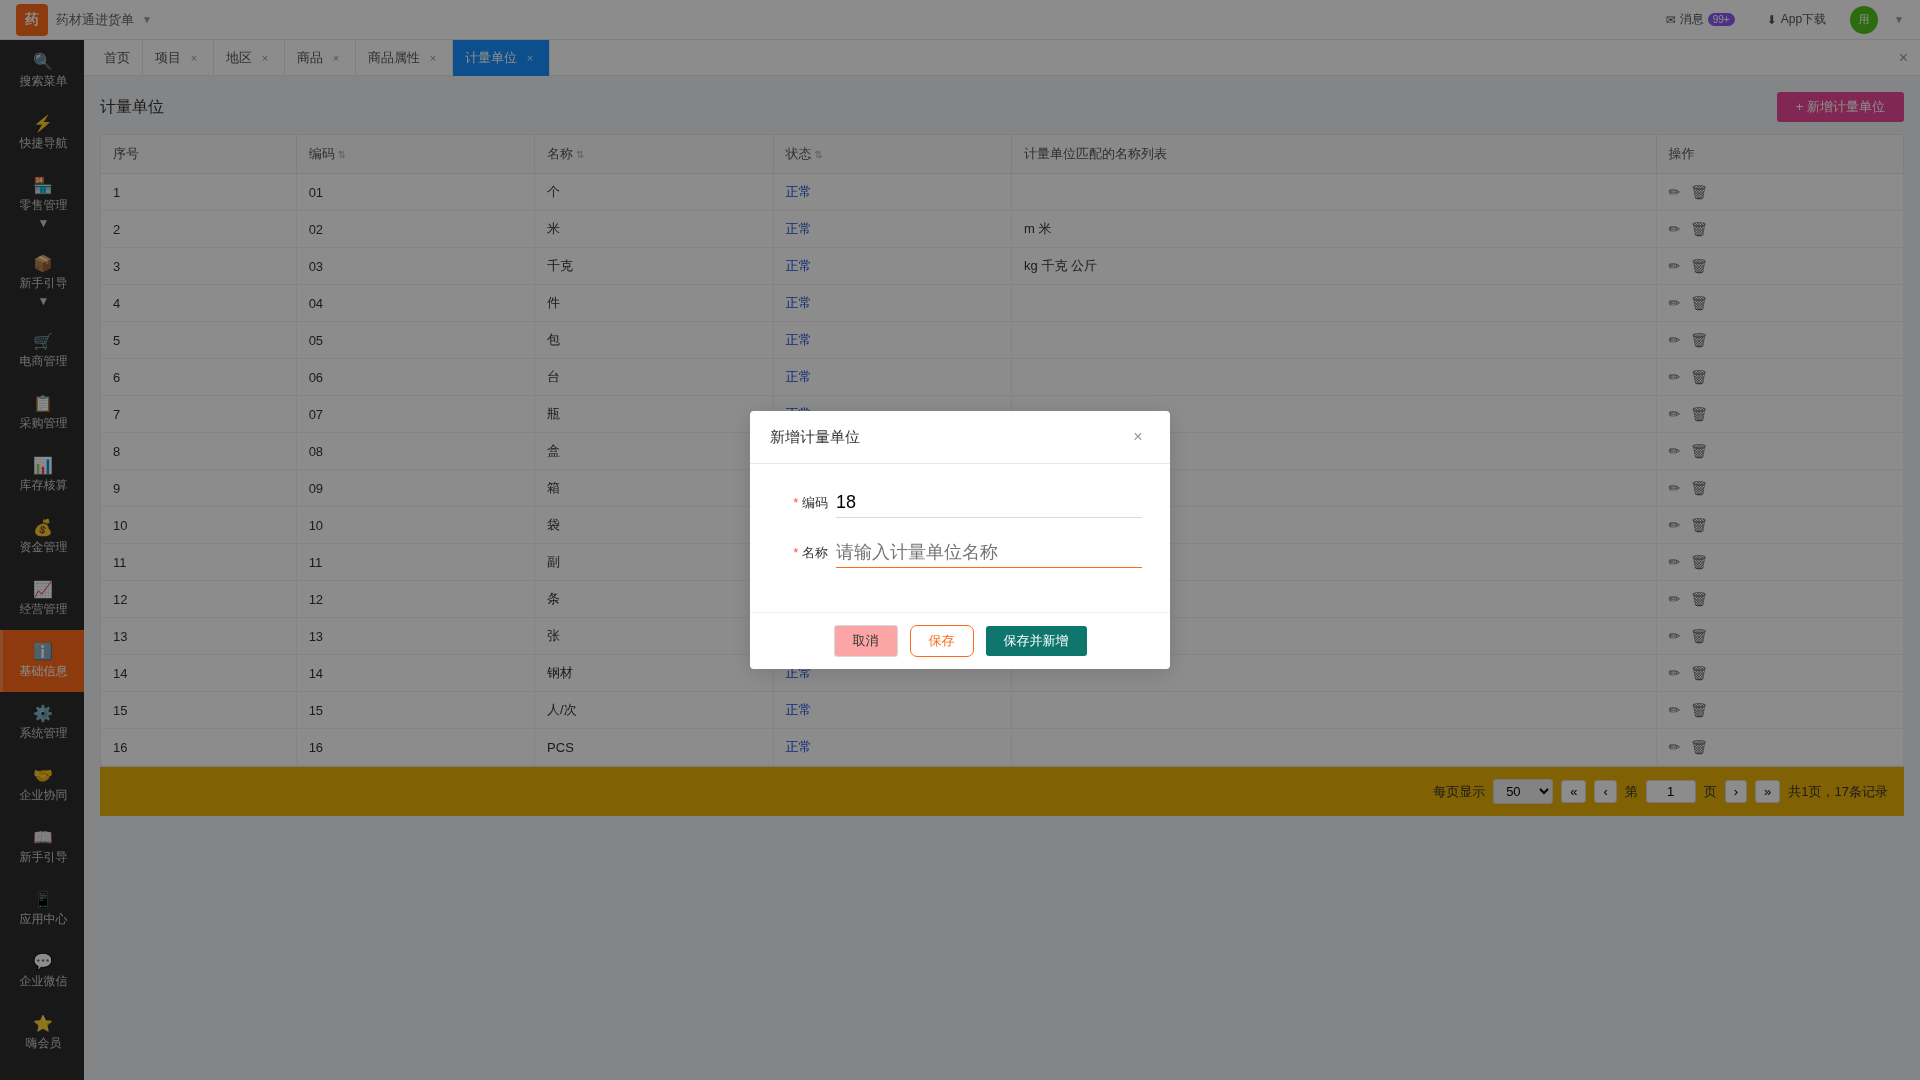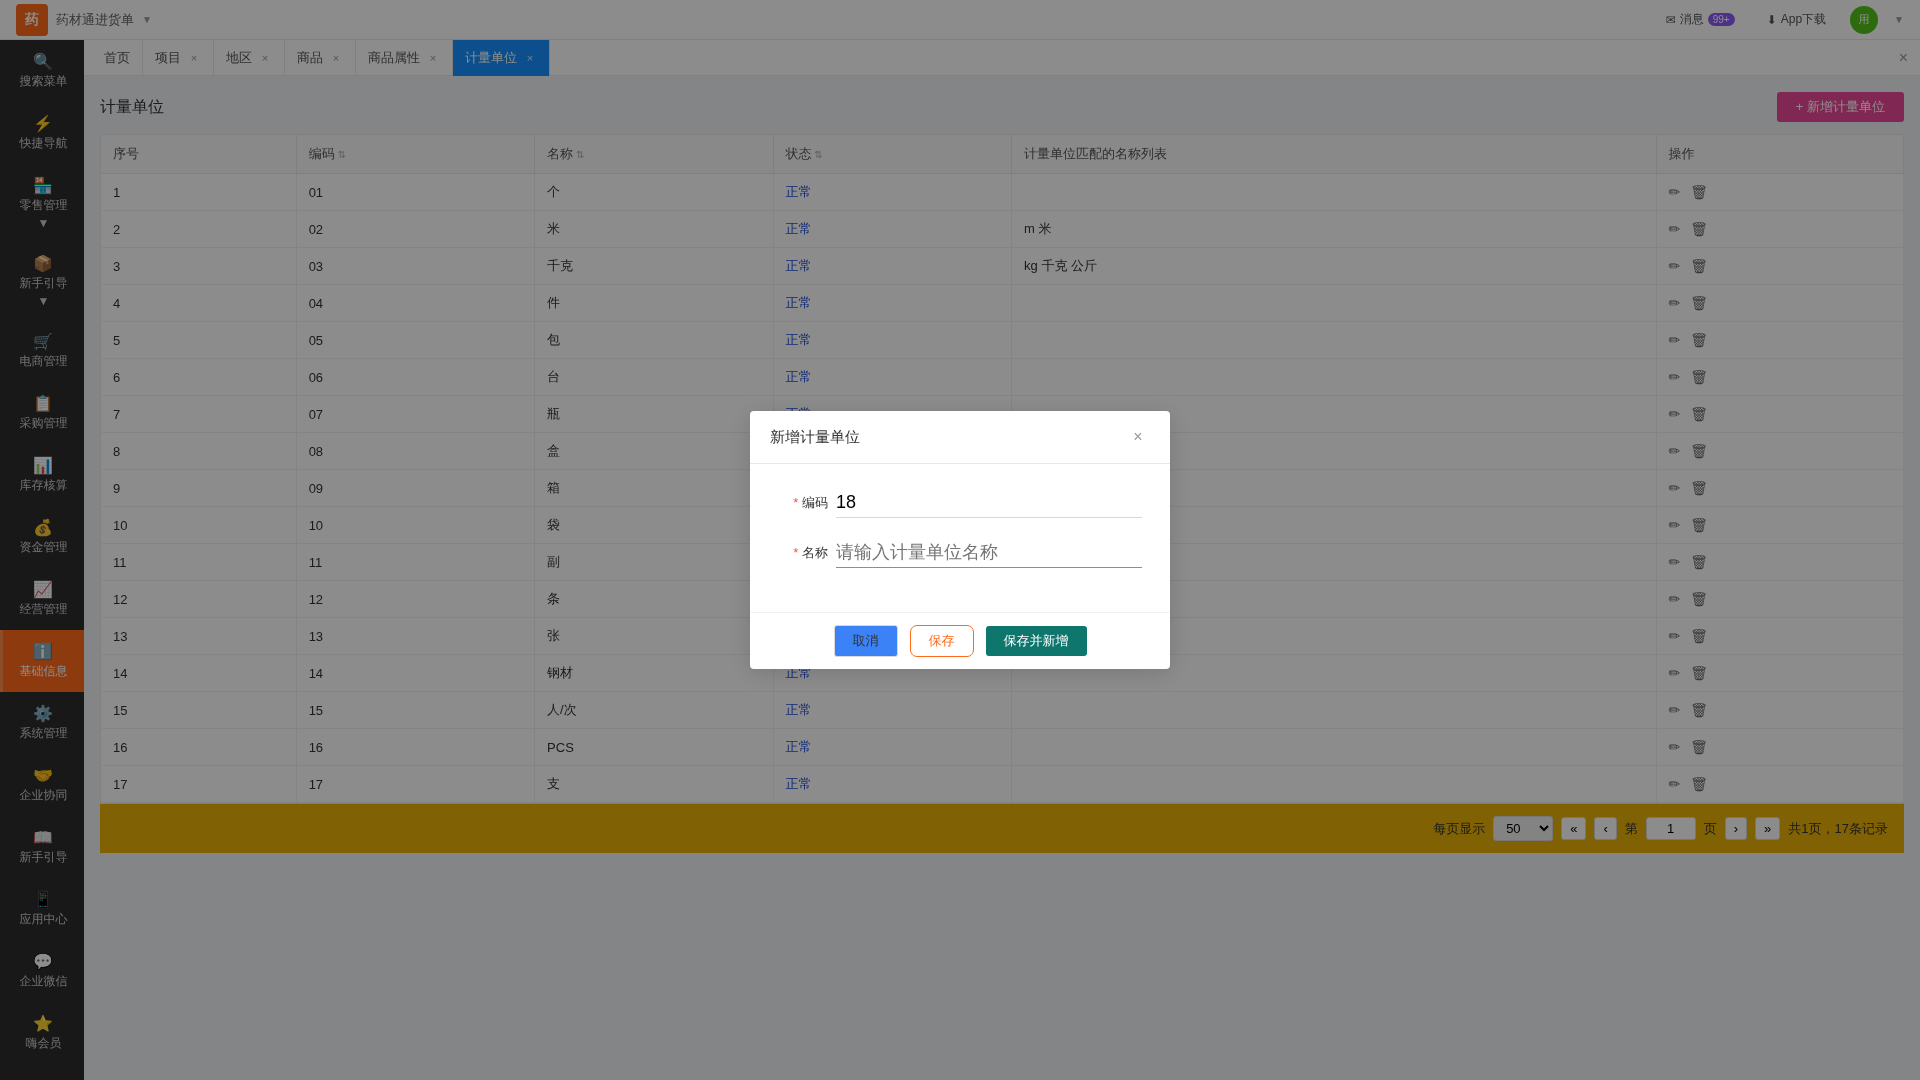--- a/index.html
+++ b/index.html
@@ -344,21 +344,21 @@
     .modal-footer {
       padding: 12px 20px;
       display: flex;
       align-items: center;
       justify-content: center;
       gap: 12px;
       border-top: 1px solid #f0f0f0;
     }
     .btn-cancel {
       border: 1px solid #d9d9d9;
-      background: #3b82f6;
+      background: #fca5a5;
       border-radius: 3px;
       padding: 6px 18px;
       font-size: 13px;
       cursor: pointer;
       color: #333;
     }
     .btn-save {
       border: 1px solid #ff6b1a;
       background: #fff;
       color: #ff6b1a;
@@ -720,33 +720,20 @@
       <td>PCS</td>
       <td><span class="status-normal">正常</span></td>
       <td></td>
       <td>
         <div class="action-icons">
           <span class="action-icon" title="编辑">✏</span>
           <span class="action-icon delete" title="删除">🗑</span>
         </div>
       </td>
     </tr>
-            <tr>
-      <td>17</td>
-      <td>17</td>
-      <td>支</td>
-      <td><span class="status-normal">正常</span></td>
-      <td></td>
-      <td>
-        <div class="action-icons">
-          <span class="action-icon" title="编辑">✏</span>
-          <span class="action-icon delete" title="删除">🗑</span>
-        </div>
-      </td>
-    </tr>
           </tbody>
       </table>
 
       <div class="pagination-bar">
         <span>每页显示</span>
         <select class="page-size-select">
           <option>50</option>
           <option>10</option>
           <option>20</option>
           <option>100</option>

